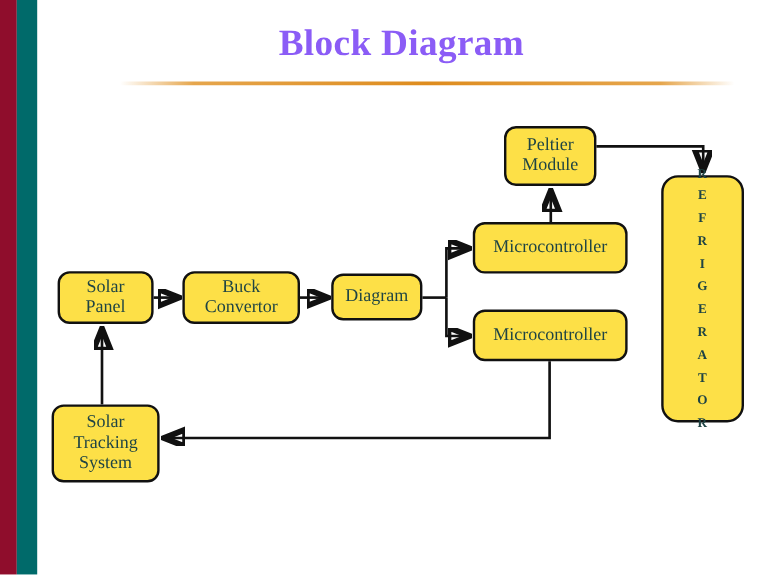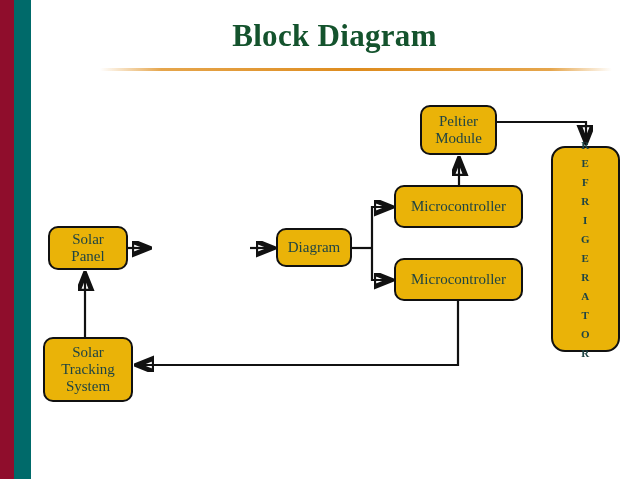--- a/index.html
+++ b/index.html
@@ -29,21 +29,21 @@
     background: #006a6a;
   }
   
   .title {
     position: absolute;
     left: 31px; top: 18px;
     width: 607px;
     text-align: center;
     font-size: 31px;
     font-weight: bold;
-    color: #14532d;
+    color: #8b5cf6;
     font-family: "Liberation Serif", "DejaVu Serif", serif;
     letter-spacing: 0.3px;
   }
   .divider {
     position: absolute;
     left: 100px; top: 68px;
     width: 512px; height: 3px;
     background: linear-gradient(to right,
         rgba(230,160,60,0) 0%,
         rgba(225,150,45,0.85) 12%,
@@ -56,21 +56,21 @@
   #diagram {
     position: absolute;
     left: 0; top: 0;
     width: 638px; height: 479px;
   }
   .node {
     position: absolute;
     box-sizing: border-box;
     border: 2px solid #111111;
     border-radius: 10px;
-    background: #eab308;
+    background: #fde047;
     color: #1f4444;
     display: flex;
     align-items: center;
     justify-content: center;
     text-align: center;
     line-height: 1.12;
     font-size: 15px;
     font-family: "Liberation Serif", "DejaVu Serif", serif;
     white-space: pre-line;
     z-index: 2;
@@ -135,20 +135,22 @@
       <path d="M497,122 L586,122 L586,141" marker-end="url(#ah)"></path>
 
       <path d="M458,301 L458,365 L138,365" marker-end="url(#ah)"></path>
 
       <path d="M85,337 L85,275" marker-end="url(#ah)"></path>
     </svg>
 
     <div class="node" id="node-solar-panel">Solar
 Panel</div>
 
+    <div class="node" id="node-buck-convertor">Buck
+Convertor</div>
 
     <div class="node" id="node-battery">Diagram</div>
 
     <div class="node" id="node-solar-tracking">Solar
 Tracking
 System</div>
 
     <div class="node" id="node-microcontroller-1">Microcontroller</div>
 
     <div class="node" id="node-microcontroller-2">Microcontroller</div>

